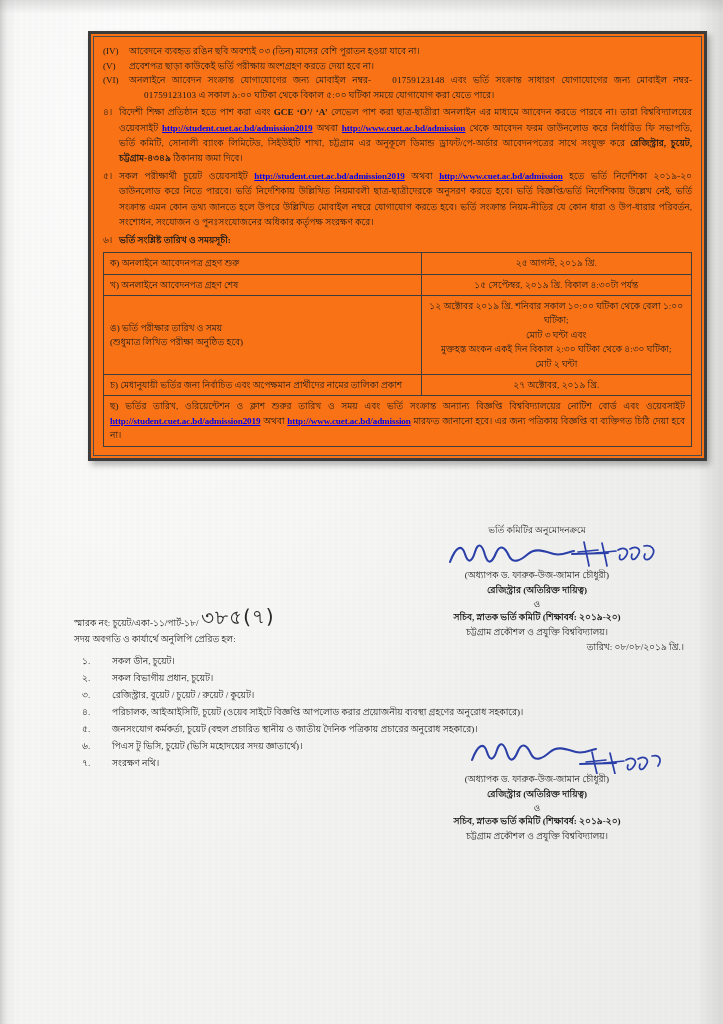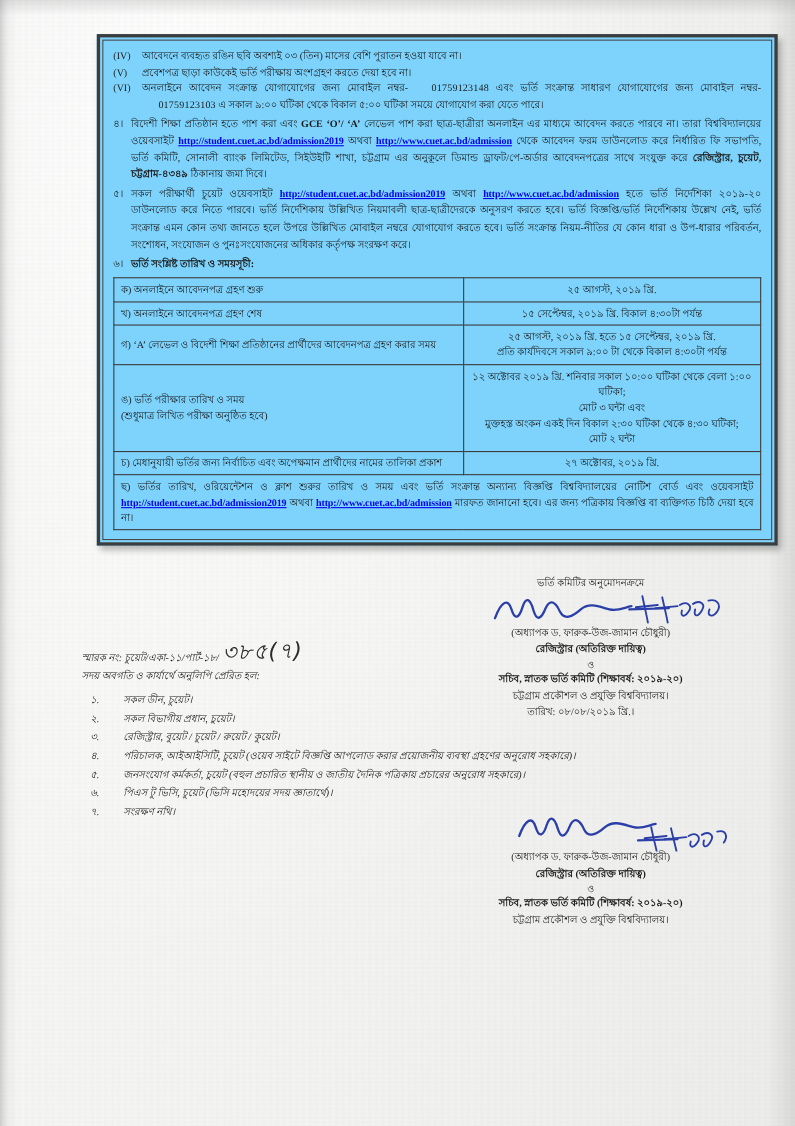--- a/index.html
+++ b/index.html
@@ -46,21 +46,21 @@
     background:linear-gradient(270deg, rgba(140,140,140,0.20) 0%, rgba(255,255,255,0) 100%);
   }
 
   
   #notice-box{
     position:absolute;
     left:88px; top:31px;
     width:609px;
     border:3px solid #3c3c3c;
     padding:2px;
-    background:#7dd3fc;
+    background:#f97316;
     box-shadow: 3px 4px 6px rgba(0,0,0,0.28);
   }
   #notice-inner{
     border:1px solid #4b4b4b;
     padding:7px 9px 8px 9px;
   }
 
   .roman-block{ margin:0 0 1px 0; }
   .roman-line{
     display:flex;
@@ -135,30 +135,29 @@
     position:relative;
     margin:0 auto;
     width:250px;
   }
   .sig-ink svg{ position:absolute; left:0; top:0; }
   .sig-name{ }
   .sig-role{ font-weight:bold; }
   .sig-amp{ font-size:8.6px; line-height:12px; }
   .sig-role2{ font-weight:bold; }
   .sig-univ{ }
-  .sig-date{ text-align:center; padding-right:18px; }
+  .sig-date{ text-align:right; padding-right:18px; }
 
   
   #memo-wrap{
     position:absolute;
-    left:74px; top:591px;
+    left:74px; top:616px;
     width:560px;
     font-size:9.1px;
     line-height:15px;
-    font-style:italic;
   }
   #memo-line{ display:flex; align-items:flex-start; }
   #memo-hand{
     color:#2a2a2a;
     font-family:"DejaVu Sans", sans-serif;
     font-size:20px;
     line-height:15px;
     margin-left:3px;
     margin-top:-6px;
     letter-spacing:1px;
@@ -228,27 +227,20 @@
 
     <table id="schedule">
       <tbody>
         <tr>
           <td class="col-label">ক) অনলাইনে আবেদনপত্র গ্রহণ শুরু</td>
           <td class="col-value">২৫ আগস্ট, ২০১৯ খ্রি.</td>
         </tr>
         <tr>
           <td class="col-label">খ) অনলাইনে আবেদনপত্র গ্রহণ শেষ</td>
           <td class="col-value">১৫ সেপ্টেম্বর, ২০১৯ খ্রি. বিকাল ৪:৩০টা পর্যন্ত</td>
-        </tr>
-        <tr>
-          <td class="col-label">গ) ‘A’ লেভেল ও বিদেশী শিক্ষা প্রতিষ্ঠানের প্রার্থীদের আবেদনপত্র গ্রহণ করার সময়</td>
-          <td class="col-value">
-            <span class="sub">২৫ আগস্ট, ২০১৯ খ্রি. হতে ১৫ সেপ্টেম্বর, ২০১৯ খ্রি.</span>
-            <span class="sub">প্রতি কার্যদিবসে সকাল ৯:০০ টা থেকে বিকাল ৪:৩০টা পর্যন্ত</span>
-          </td>
         </tr>
         <tr>
           <td class="col-label">
             <span class="sub">ঙ) ভর্তি পরীক্ষার তারিখ ও সময়</span>
             <span class="sub">(শুধুমাত্র লিখিত পরীক্ষা অনুষ্ঠিত হবে)</span>
           </td>
           <td class="col-value">
             <span class="sub">১২ অক্টোবর ২০১৯ খ্রি. শনিবার সকাল ১০:০০ ঘটিকা থেকে বেলা ১:০০ ঘটিকা;</span>
             <span class="sub">মোট ৩ ঘন্টা এবং</span>
             <span class="sub">মুক্তহস্ত অংকন একই দিন বিকাল ২:৩০ ঘটিকা থেকে ৪:৩০ ঘটিকা;</span>

